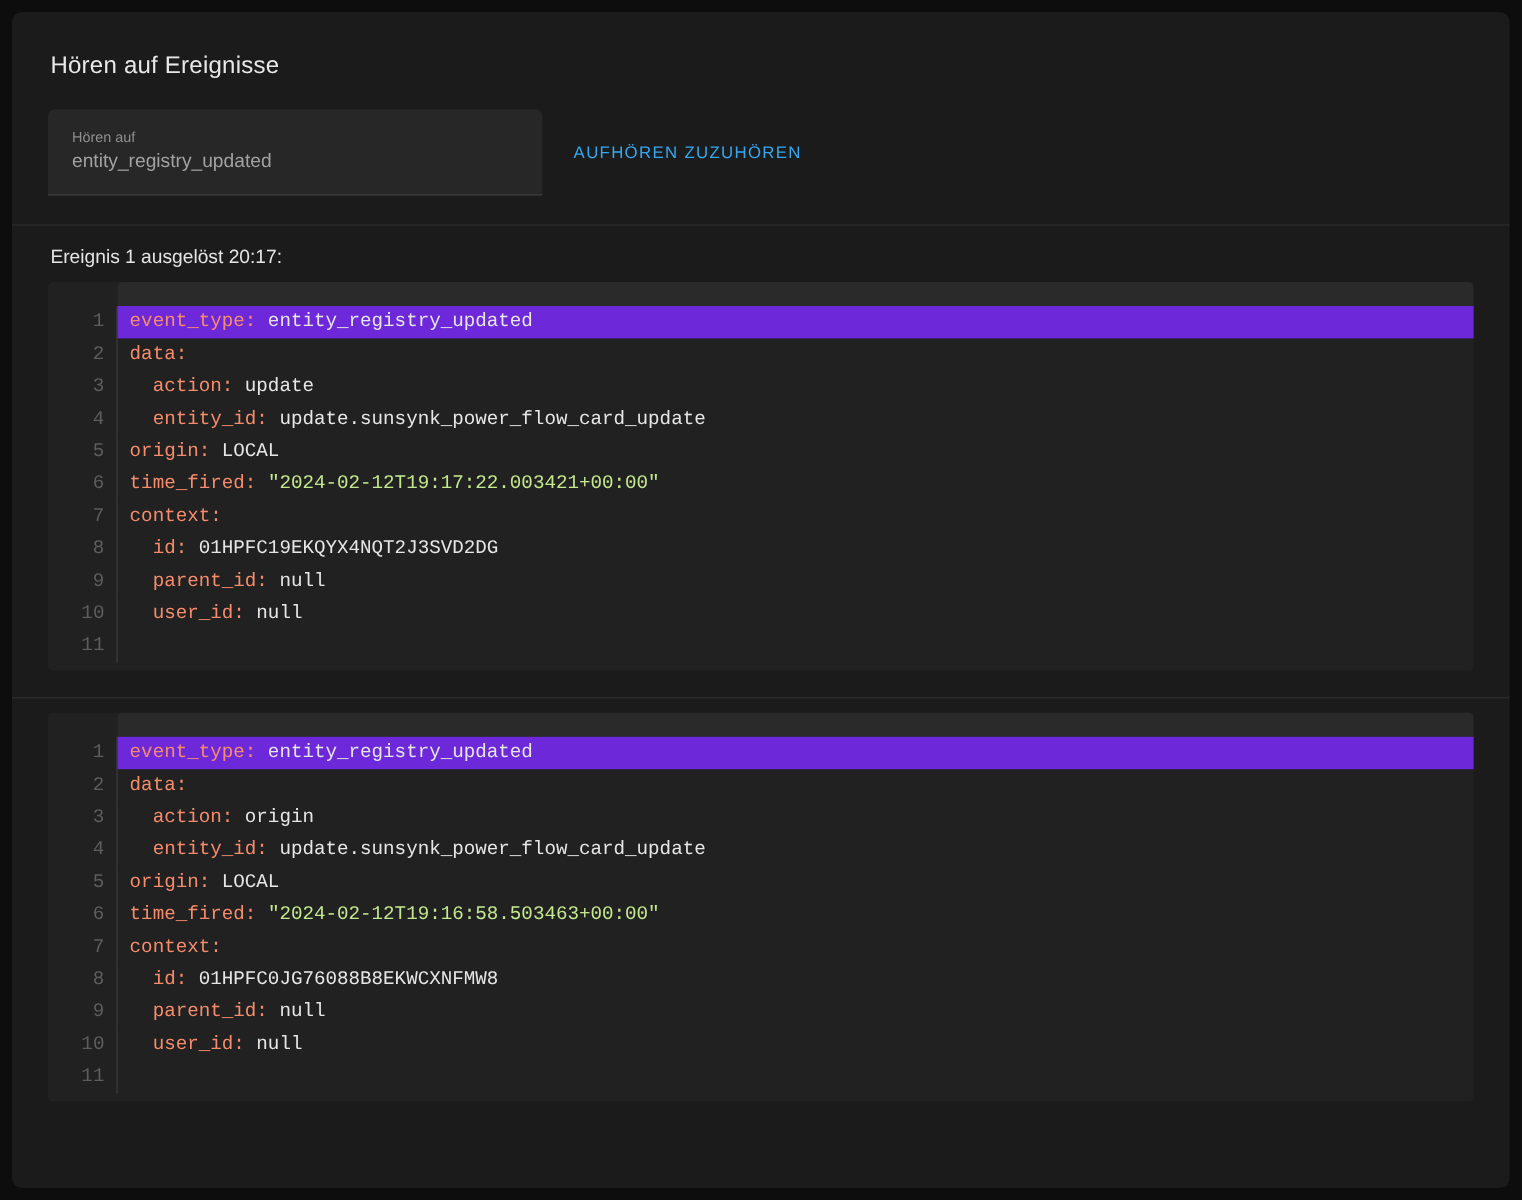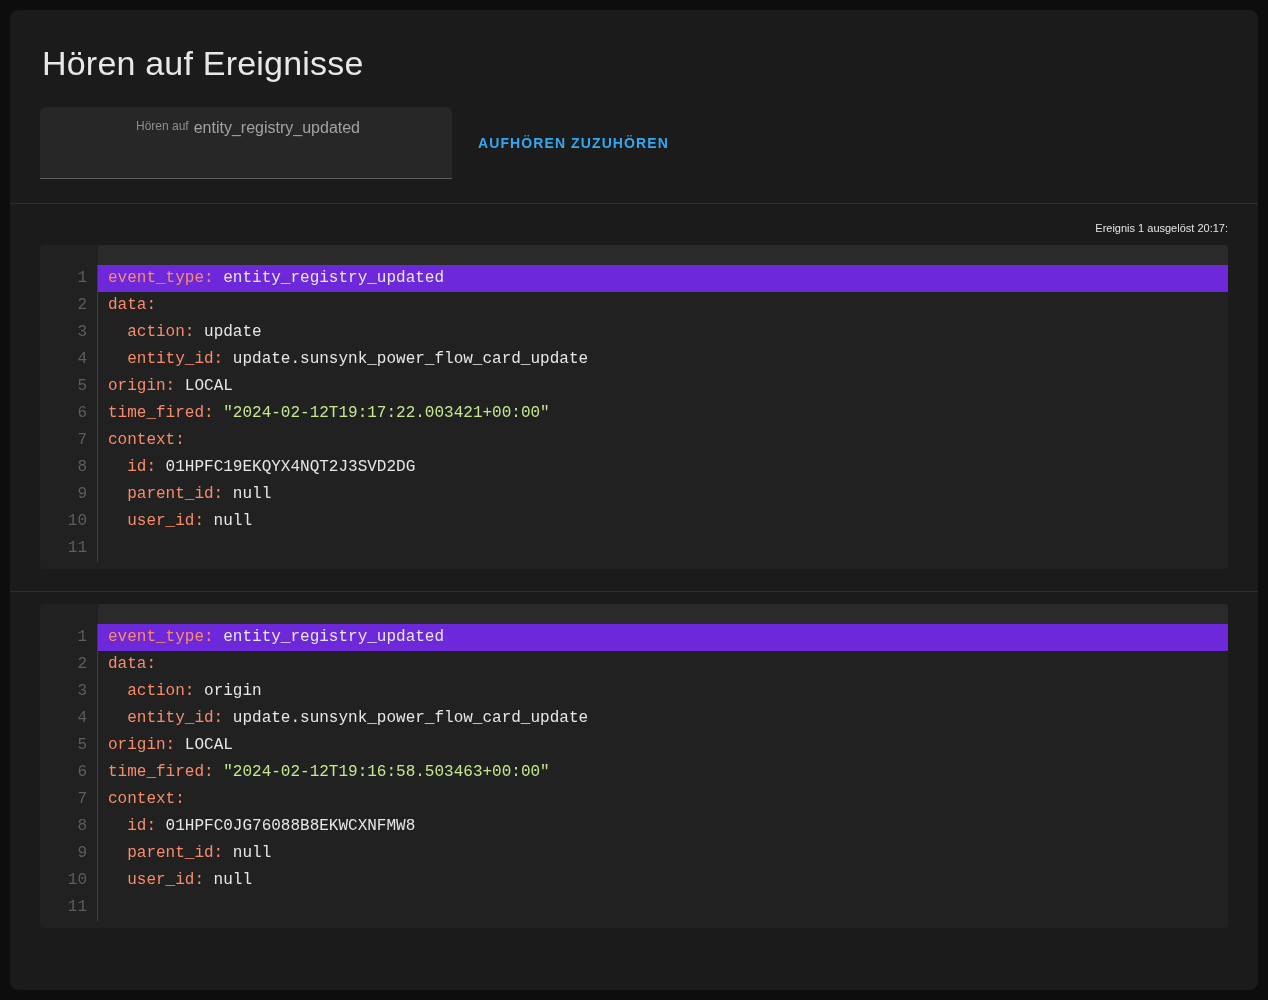--- a/index.html
+++ b/index.html
@@ -13,64 +13,63 @@
   }
   .panel {
     position:absolute; inset:10px;
     background:#1b1b1b;
     border-radius:8px;
     overflow:hidden;
   }
   .page-title {
     margin:0;
     padding:34px 20px 0 32px;
-    font-size:34px;
+    font-size:20px;
     font-weight:400;
     color:#e8e8e8;
     letter-spacing:0.2px;
   }
   .listen-row {
     display:flex;
     align-items:center;
     padding:24px 32px 24px 30px;
   }
   .textfield {
     width:412px; height:72px;
     background:#272727;
     border-radius:6px 6px 0 0;
     border-bottom:1px solid #5c5c5c;
     padding:12px 16px 14px 20px;
     display:flex;
-    flex-direction:row;
+    flex-direction:column;
     justify-content:center;
     gap:5px;
     cursor:text;
   }
   .tf-label { font-size:12px; color:#8f8f8f; }
   .tf-value { font-size:16px; color:#a2a2a2; }
   .stop-btn {
     background:none; border:none;
     font-family:"Liberation Sans", sans-serif;
     font-size:14px;
-    font-weight:700;
+    font-weight:400;
     letter-spacing:1.1px;
     margin-left:18px;
     padding:10px 8px;
     cursor:pointer;
     color:#35a7f0;
     text-transform:uppercase;
   }
   .divider { height:1px; background:#2d2d2d; }
   .event-section { padding:12px 30px 22px 30px; }
   .event-heading {
-    font-size:11px;
+    font-size:16px;
     color:#e4e4e4;
     margin:6px 0 11px 2px;
     font-weight:400;
-    text-align:right;
   }
   .code-block {
     background:#212121;
     border-radius:4px;
     font-family:"Liberation Mono","DejaVu Sans Mono",monospace;
     font-size:16px;
     line-height:27px;
     color:#e6e6e6;
     padding-bottom:7px;
     cursor:text;

